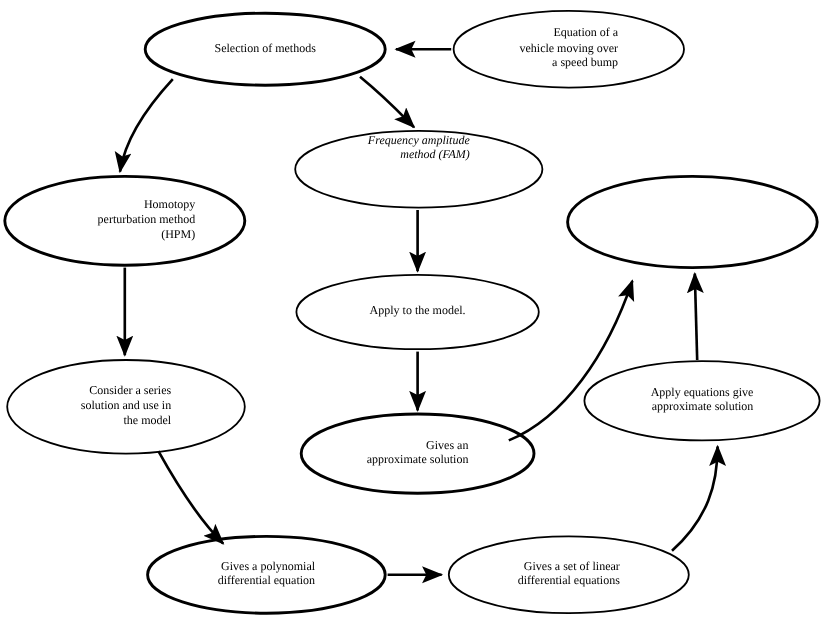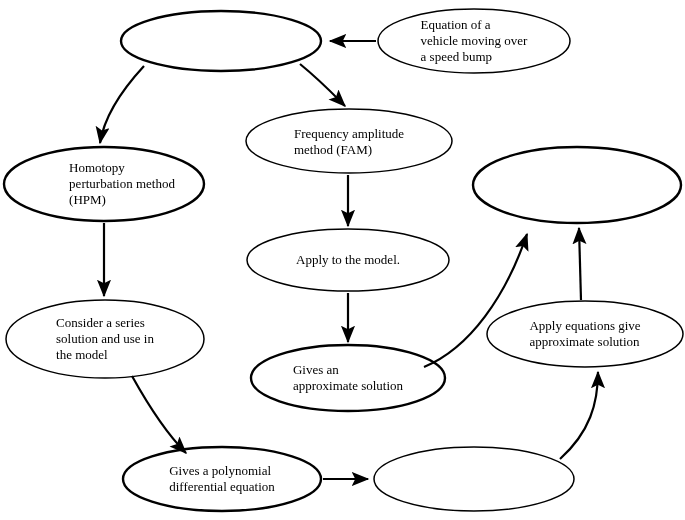--- a/index.html
+++ b/index.html
@@ -20,24 +20,24 @@
     left: 0;
     top: 0;
     width: 685px;
     height: 520px;
   }
   .node-label {
     position: absolute;
     display: flex;
     align-items: center;
     justify-content: center;
-    text-align: left;
+    text-align: right;
     color: #000000;
     font-family: "Liberation Serif", serif;
-    font-size: 13px;
+    font-size: 10px;
     line-height: 1.25;
     pointer-events: none;
     white-space: pre-line;
   }
 </style>
 </head>
 <body>
 
 <div id="canvas">
 
@@ -70,42 +70,45 @@
       <path d="M348,175 L348,226"></path>
       <path d="M348,293 L348,342"></path>
       <path d="M132,376 C152,412 170,437 186,453"></path>
       <path d="M323,479 L368,479"></path>
       <path d="M560,459 C590,432 598,403 598,372"></path>
       <path d="M581,300 L579,228"></path>
       <path d="M424,367 C470,348 506,296 527,234"></path>
     </g>
   </svg>
 
+  <div class="node-label" style="left:121px; top:11px; width:200px; height:60px;">Selection of methods</div>
 
   <div class="node-label" style="left:382px; top:9px; width:184px; height:64px;">Equation of a
 vehicle moving over
 a speed bump</div>
 
   <div class="node-label" style="left:28px; top:147px; width:188px; height:74px;">Homotopy
 perturbation method
 (HPM)</div>
 
-  <div class="node-label" style="left:252px; top:110px; width:194px; height:64px;">Frequency amplitude
+  <div class="node-label" style="left:252px; top:92px; width:194px; height:64px;font-style:italic;">Frequency amplitude
 method (FAM)</div>
 
 
   <div class="node-label" style="left:14px; top:300px; width:182px; height:78px;">Consider a series
 solution and use in
 the model</div>
 
   <div class="node-label" style="left:252px; top:229px; width:192px; height:62px;">Apply to the model.</div>
 
   <div class="node-label" style="left:492px; top:301px; width:186px; height:66px;">Apply equations give
 approximate solution</div>
 
   <div class="node-label" style="left:257px; top:345px; width:182px; height:66px;">Gives an
 approximate solution</div>
 
   <div class="node-label" style="left:129px; top:447px; width:186px; height:64px;font-family:Liberation Serif, serif;">Gives a polynomial
 differential equation</div>
 
+  <div class="node-label" style="left:380px; top:447px; width:188px; height:64px;">Gives a set of linear
+differential equations</div>
 
 </div>
 
 </body></html>

